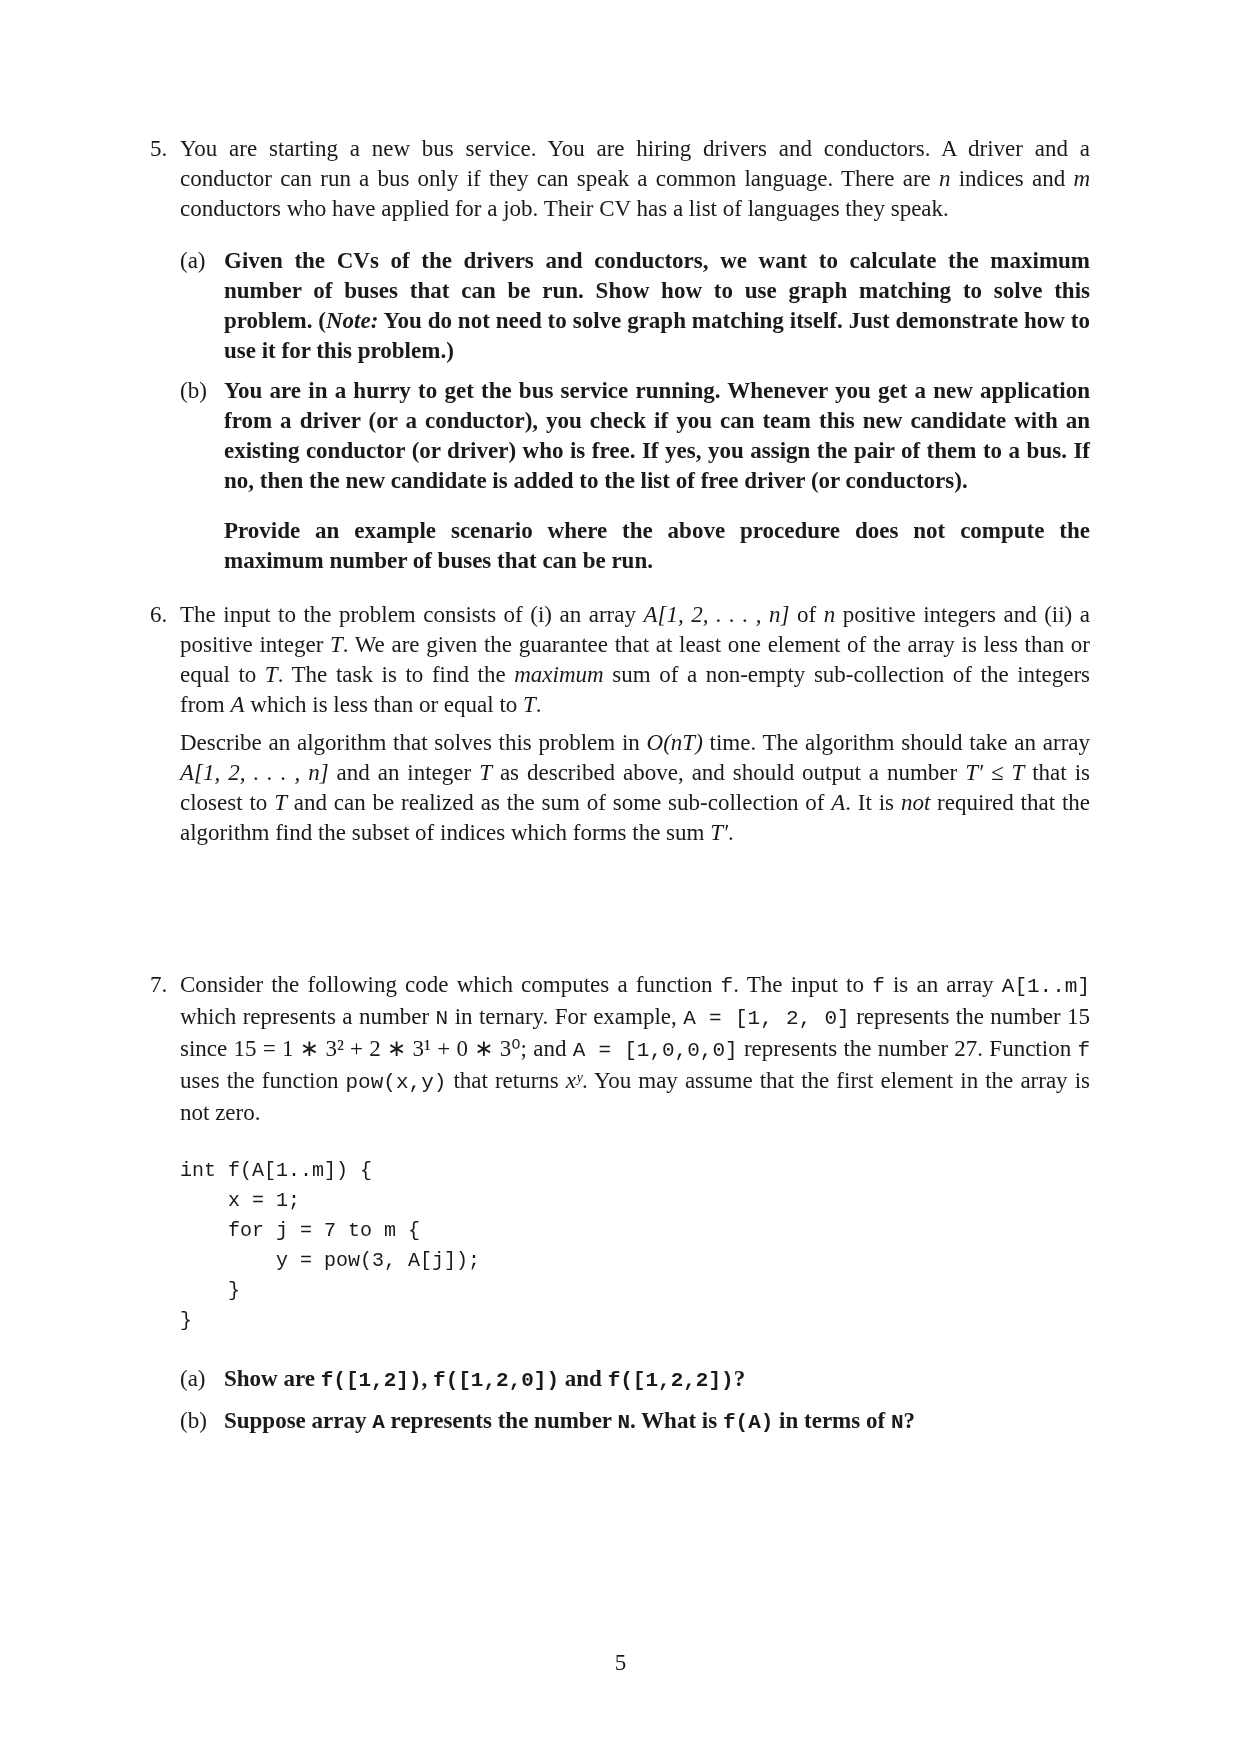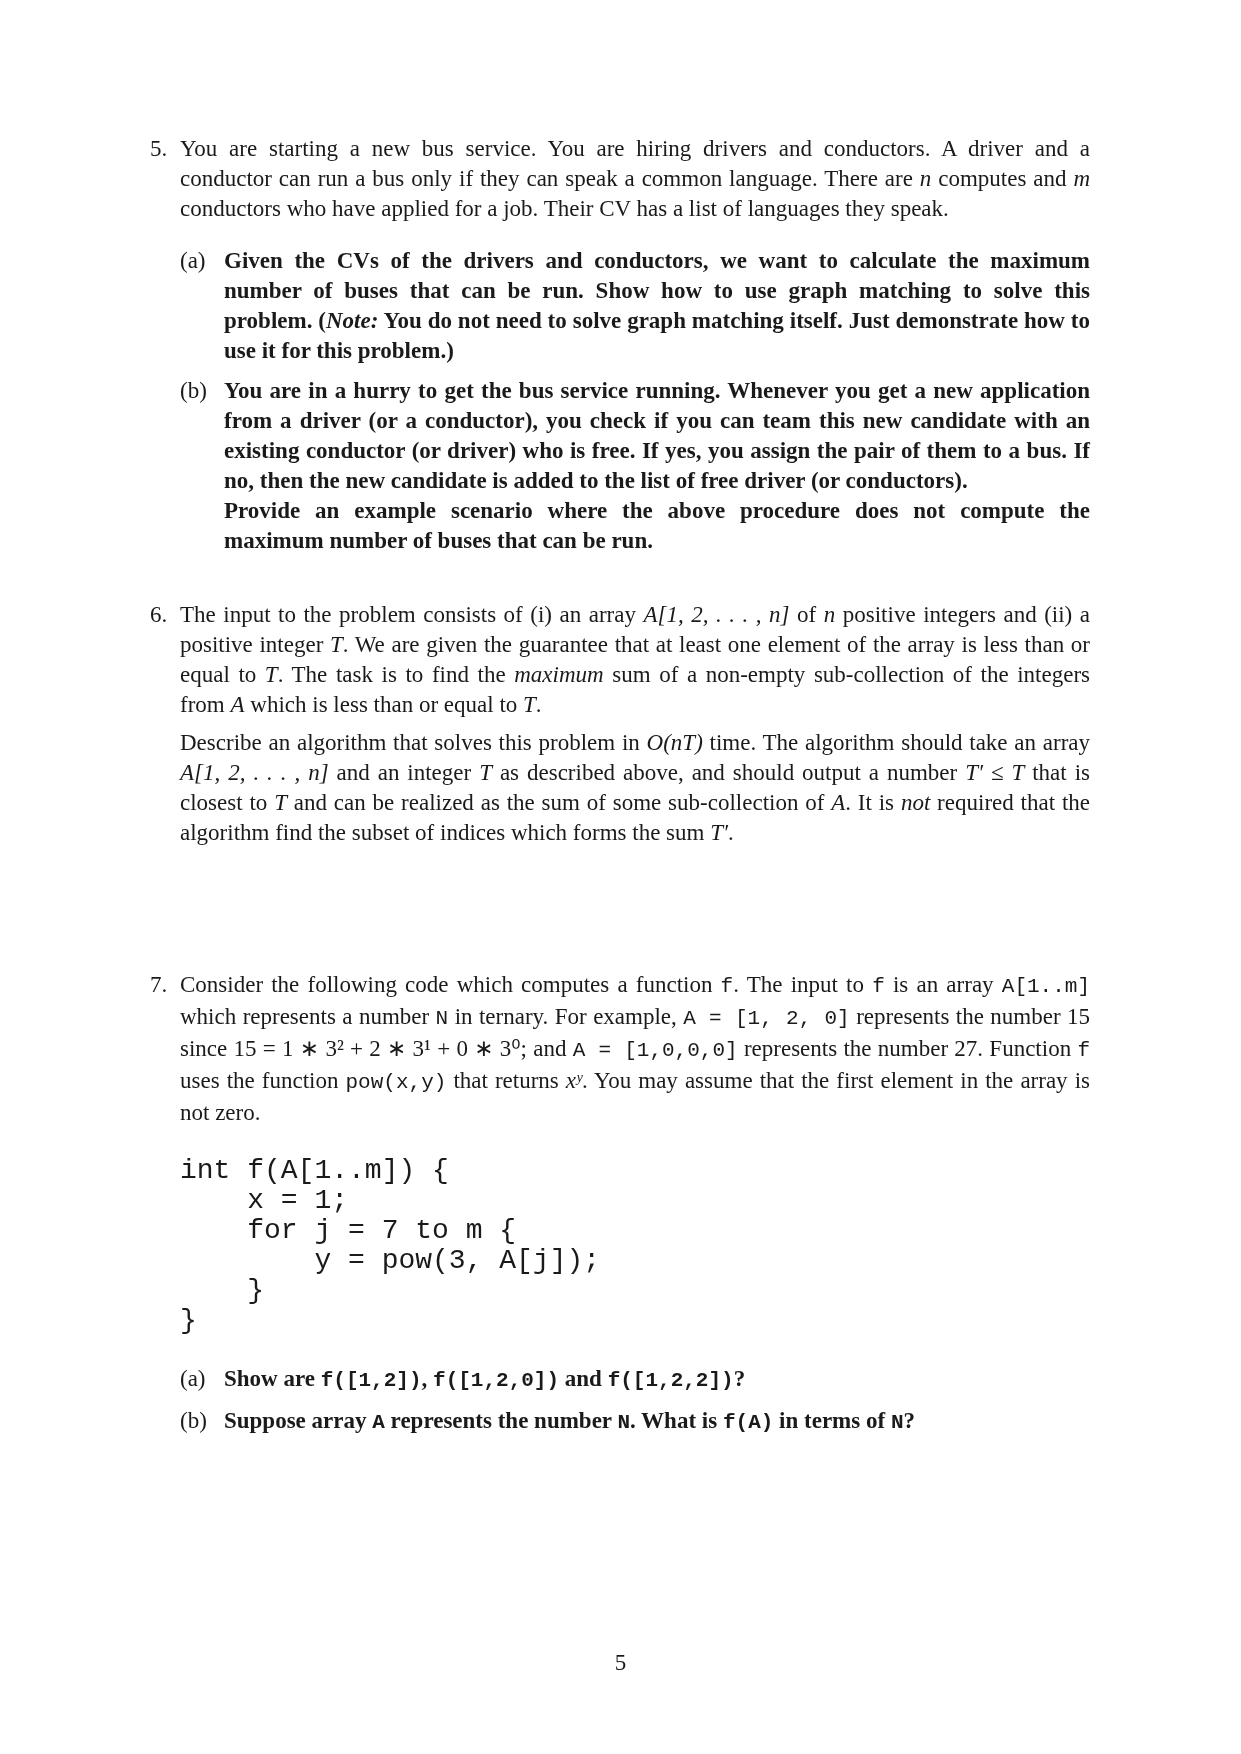--- a/index.html
+++ b/index.html
@@ -9,41 +9,41 @@
   .txt { font-family:"Liberation Serif", serif; font-size:23px; line-height:30px; text-align:justify; }
   .tt { font-family:"Liberation Mono", monospace; font-size:21px; }
   .it { font-style:italic; }
   .problem { position:absolute; left:150px; width:940px; }
   .num { position:absolute; left:0; top:0; width:30px; }
   .body { margin-left:30px; }
   .sub { position:relative; margin-left:30px; }
   .sublabel { position:absolute; left:0; top:0; }
   .subbody { margin-left:44px;font-weight:bold; }
   p { margin:0; }
-  .code { font-family:"Liberation Mono", monospace; font-size:28px; line-height:30px; white-space:pre; margin-left:30px; }
+  .code { font-family:"Liberation Mono", monospace; font-size:20px; line-height:30px; white-space:pre; margin-left:30px; }
   .pagenum { position:absolute; top:1650px; left:0; width:1241px; text-align:center; font-family:"Liberation Serif", serif; font-size:23px; }
 </style>
 </head>
 <body>
 
 <div class="page">
 
   <div class="problem txt" style="top:134px;">
     <span class="num">5.</span>
-    <p class="body"><span>You are starting a new bus service. You are hiring drivers and conductors. A driver and a conductor can run a bus only if they can speak a common language. There are </span><span class="it">n</span><span> computes and </span><span class="it">m</span><span> conductors who have applied for a job. Their CV has a list of languages they speak.</span></p>
+    <p class="body"><span>You are starting a new bus service. You are hiring drivers and conductors. A driver and a conductor can run a bus only if they can speak a common language. There are </span><span class="it">n</span><span> indices and </span><span class="it">m</span><span> conductors who have applied for a job. Their CV has a list of languages they speak.</span></p>
 
     <div class="sub" style="margin-top:22px;">
       <span class="sublabel">(a)</span>
       <p class="subbody"><span>Given the CVs of the drivers and conductors, we want to calculate the maximum number of buses that can be run. Show how to use graph matching to solve this problem. (</span><span class="it">Note:</span><span> You do not need to solve graph matching itself. Just demonstrate how to use it for this problem.)</span></p>
     </div>
 
     <div class="sub" style="margin-top:10px;">
       <span class="sublabel">(b)</span>
       <p class="subbody">You are in a hurry to get the bus service running. Whenever you get a new application from a driver (or a conductor), you check if you can team this new candidate with an existing conductor (or driver) who is free. If yes, you assign the pair of them to a bus. If no, then the new candidate is added to the list of free driver (or conductors).</p>
-      <p class="subbody" style="margin-top:0;">Provide an example scenario where the above procedure does not compute the maximum number of buses that can be run.</p>
+      <p class="subbody" style="margin-top:20px;">Provide an example scenario where the above procedure does not compute the maximum number of buses that can be run.</p>
     </div>
   </div>
 
   <div class="problem txt" style="top:600px;">
     <span class="num">6.</span>
     <p class="body"><span>The input to the problem consists of (i) an array </span><span class="it">A[1, 2, . . . , n]</span><span> of </span><span class="it">n</span><span> positive integers and (ii) a positive integer </span><span class="it">T</span><span>. We are given the guarantee that at least one element of the array is less than or equal to </span><span class="it">T</span><span>. The task is to find the </span><span class="it">maximum</span><span> sum of a non-empty sub-collection of the integers from </span><span class="it">A</span><span> which is less than or equal to </span><span class="it">T</span><span>.</span></p>
     <p class="body" style="margin-top:8px;"><span>Describe an algorithm that solves this problem in </span><span class="it">O(nT)</span><span> time. The algorithm should take an array </span><span class="it">A[1, 2, . . . , n]</span><span> and an integer </span><span class="it">T</span><span> as described above, and should output a number </span><span class="it">T′ ≤ T</span><span> that is closest to </span><span class="it">T</span><span> and can be realized as the sum of some sub-collection of </span><span class="it">A</span><span>. It is </span><span class="it">not</span><span> required that the algorithm find the subset of indices which forms the sum </span><span class="it">T′</span><span>.</span></p>
   </div>
 
   <div class="problem txt" style="top:970px;">

